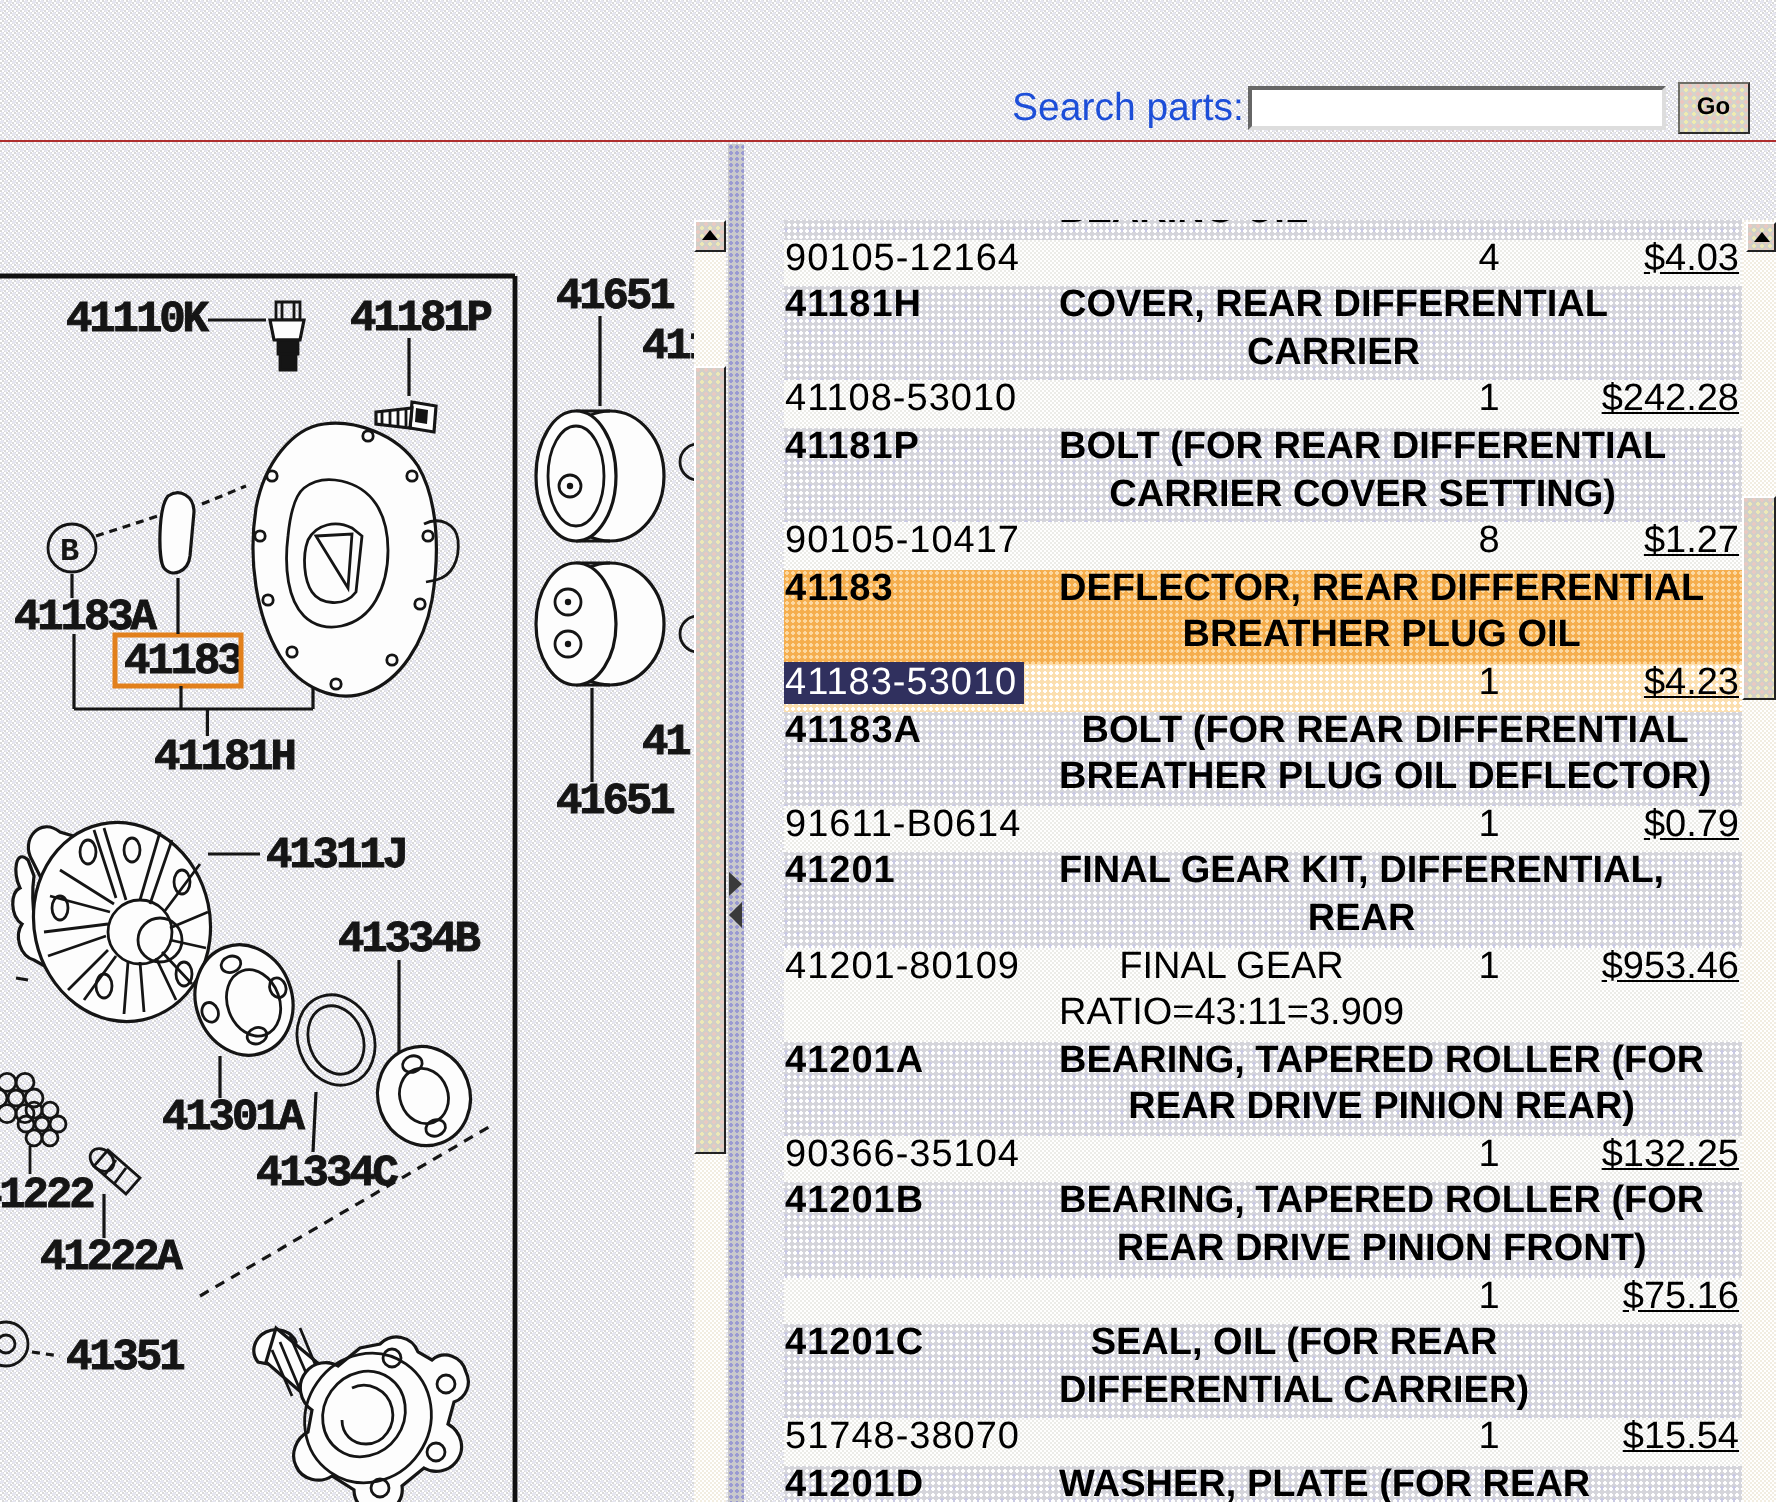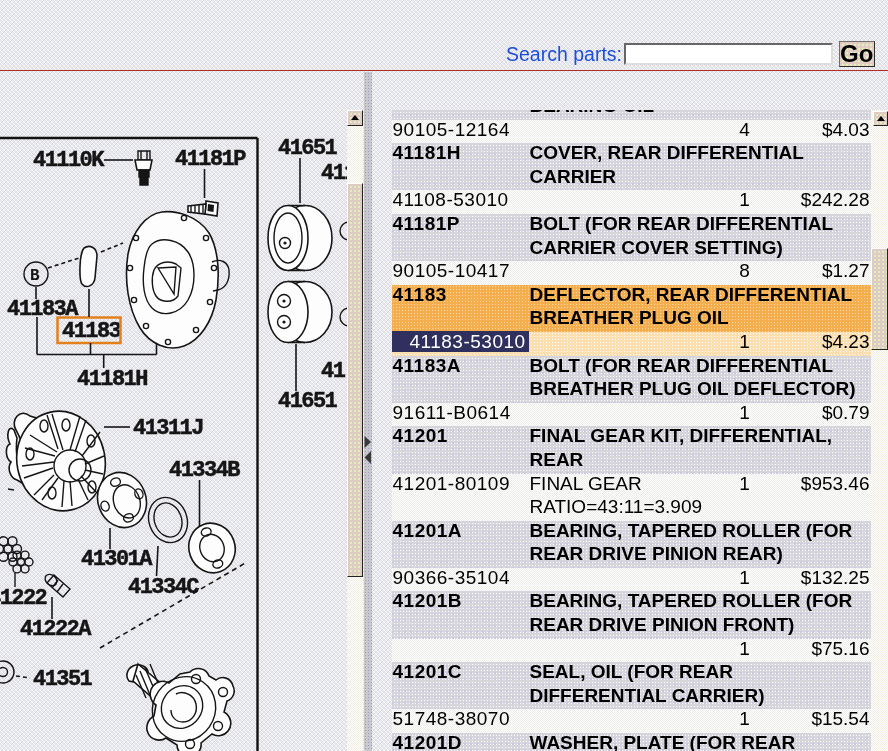--- a/index.html
+++ b/index.html
@@ -19,21 +19,21 @@
 #sinput{left:624px;top:43px;width:205px;height:18px;background:#fff;
   border-top:2px solid #666;border-left:2px solid #666;
   border-bottom:2px solid #ddd;border-right:2px solid #ddd;}
 #gobtn{left:839px;top:41px;width:33.5px;height:23.5px;
   background-color:#d6d3cb;
   background-image:radial-gradient(circle 0.8px,#f0ecae 99%,rgba(255,255,255,0) 100%),
   radial-gradient(circle 0.8px,#eec6be 99%,rgba(255,255,255,0) 100%);
   background-size:4px 4px,4px 4px;background-position:1px 1px,3px 3px;
   border-top:1.5px solid #6e6e66;border-left:1.5px solid #6e6e66;
   border-bottom:1.5px solid #2c2c2c;border-right:1.5px solid #2c2c2c;
-  font-size:24px;font-weight:bold;text-align:center;line-height:23px;color:#000;}
+  font-size:12px;font-weight:bold;text-align:center;line-height:23px;color:#000;}
 #redline{left:0;top:69.5px;width:888px;height:1.8px;background:#ae2e2e;}
 
 .sbtrack{background-color:#fff;
   background-image:conic-gradient(#f2ede1 25%, #fff 0 50%, #f2ede1 0 75%, #fff 0);
   background-size:2px 2px;}
 .sbface{background-color:#d2cfc8;
   background-image:radial-gradient(circle 0.8px,#eee9b6 99%,rgba(255,255,255,0) 100%),
   radial-gradient(circle 0.8px,#eac9c1 99%,rgba(255,255,255,0) 100%);
   background-size:4px 4px,4px 4px;background-position:1px 1px,3px 3px;
   border-top:1.5px solid #fff;border-left:1.5px solid #fff;
@@ -66,25 +66,25 @@
 .white{background-color:#fff;
   background-image:conic-gradient(#ecece8 25%, #fff 0 50%, #ecece8 0 75%, #fff 0);
   background-size:2px 2px;}
 .orange{background-color:#f5ae4e;
   background-image:radial-gradient(circle 0.8px,#fcd9a2 99%,rgba(255,255,255,0) 100%);
   background-size:3px 3px;}
 .ltorange{background-color:#fbdfb0;
   background-image:radial-gradient(circle 0.8px,#fff 99%,rgba(255,255,255,0) 100%);
   background-size:3px 3px;}
 .c1{position:absolute;left:0.5px;top:-2px;white-space:nowrap;letter-spacing:0.5px;}
-.c2{position:absolute;left:137.5px;top:-2px;white-space:nowrap;}
+.c2{position:absolute;left:137.5px;top:-2px;white-space:nowrap;text-align:center;}
 .c3{position:absolute;left:330px;top:-2px;width:45px;text-align:center;}
-.c4{position:absolute;right:12px;top:-2px;white-space:nowrap;}
+.c4{position:absolute;right:12px;top:-2px;white-space:nowrap;text-decoration:underline;}
 .b{font-weight:bold;}
-#navysel{background:#30305e;color:#fff;padding:0 3px 0 18px;margin-left:-1px;}
+#navysel{background:#30305e;color:#fff;padding:0 3px 0 1px;margin-left:-1px;}
 </style>
 </head>
 <body>
 
 <div class="abs" id="slabel">Search parts:</div>
 <div class="abs" id="sinput"></div>
 <div class="abs" id="gobtn">Go</div>
 <div class="abs" id="redline"></div>
 
 <svg class="abs" id="diagram" style="left:0;top:72px" width="347" height="679" viewBox="0 72 347 679">

